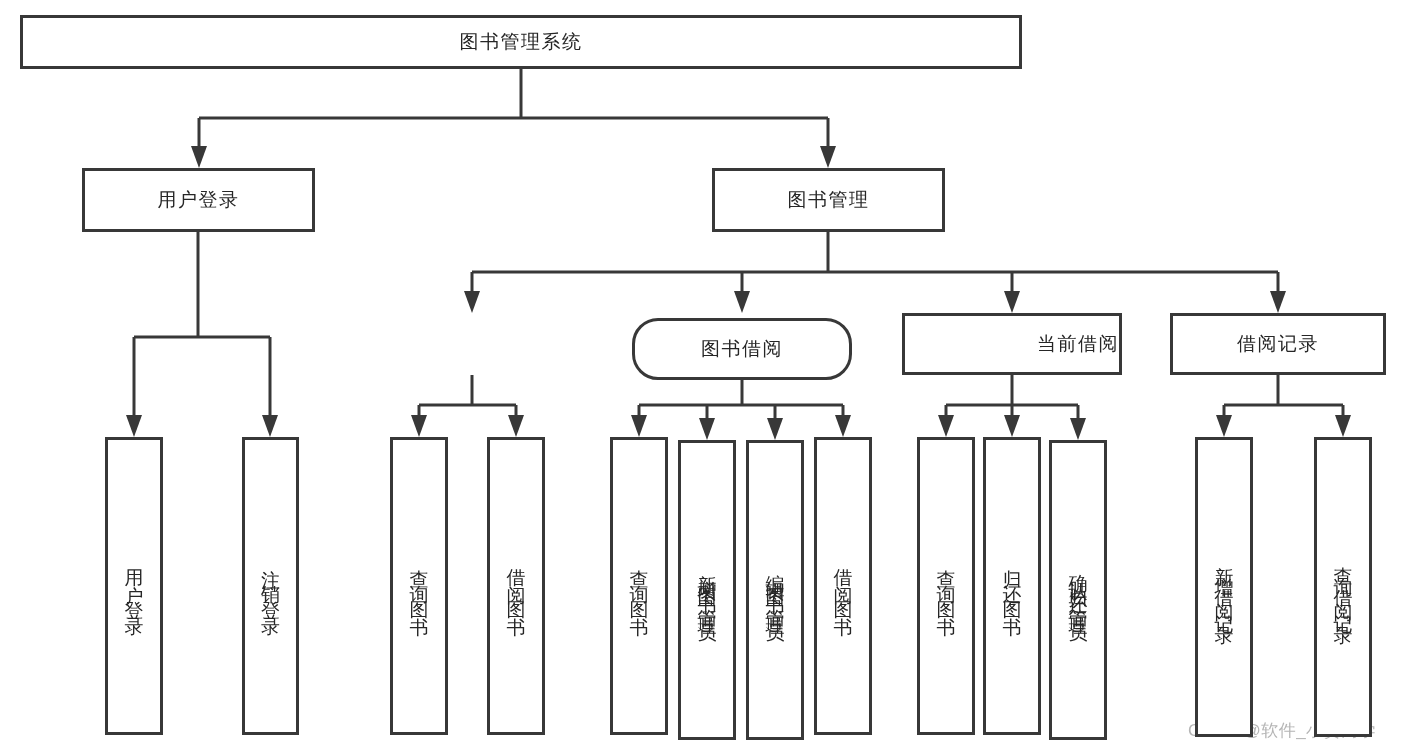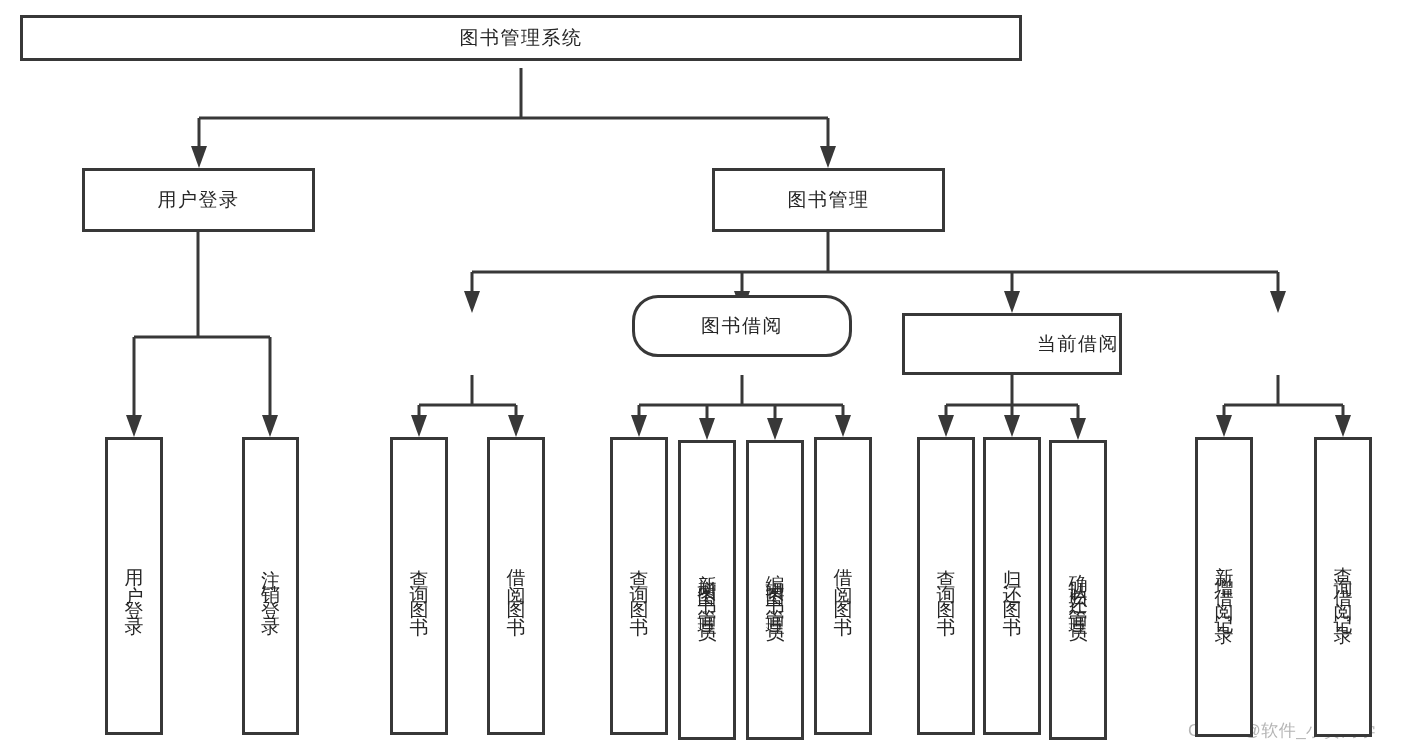--- a/index.html
+++ b/index.html
@@ -106,34 +106,37 @@
       <polygon points="699,418 715,418 707,440" fill="#383838"></polygon>
       <polygon points="767,418 783,418 775,440" fill="#383838"></polygon>
       <polygon points="835,415 851,415 843,437" fill="#383838"></polygon>
       <polygon points="938,415 954,415 946,437" fill="#383838"></polygon>
       <polygon points="1004,415 1020,415 1012,437" fill="#383838"></polygon>
       <polygon points="1070,418 1086,418 1078,440" fill="#383838"></polygon>
       <polygon points="1216,415 1232,415 1224,437" fill="#383838"></polygon>
       <polygon points="1335,415 1351,415 1343,437" fill="#383838"></polygon>
     </svg>
   <div class="watermark">CSDN @软件_小贺同学</div>
-<div class="node horizontal" style="left: 20px; top: 15px; width: 1002px; height: 46px;">
+<div class="node horizontal" style="left: 20px; top: 15px; width: 1002px; height: 54px;">
       <span>图书管理系统</span>
     </div>
     <div class="node horizontal" style="left: 82px; top: 168px; width: 233px; height: 64px;">
       <span>用户登录</span>
     </div>
     <div class="node horizontal" style="left: 712px; top: 168px; width: 233px; height: 64px;">
       <span>图书管理</span>
     </div>
-    <div class="node horizontal" style="left: 632px; top: 295px; width: 220px; height: 62px; border-radius: 26px;">
+    <div class="node horizontal" style="left: 632px; top: 318px; width: 220px; height: 62px; border-radius: 26px;">
       <span>图书借阅</span>
     </div>
     <div class="node horizontal" style="left: 902px; top: 313px; width: 220px; height: 62px; justify-content: flex-end;">
       <span>当前借阅</span>
+    </div>
+    <div class="node horizontal" style="left: 1170px; top: 313px; width: 216px; height: 62px;">
+      <span>借阅记录</span>
     </div>
     <div class="node vertical" style="left: 105px; top: 437px; width: 58px; height: 298px;">
       <span style="letter-spacing: 16px;">用户登录</span>
     </div>
     <div class="node vertical" style="left: 242px; top: 437px; width: 57px; height: 298px;">
       <span style="letter-spacing: 16px;">注销登录</span>
     </div>
     <div class="node vertical" style="left: 390px; top: 437px; width: 58px; height: 298px;">
       <span style="letter-spacing: 16px;">查询图书</span>
     </div>

